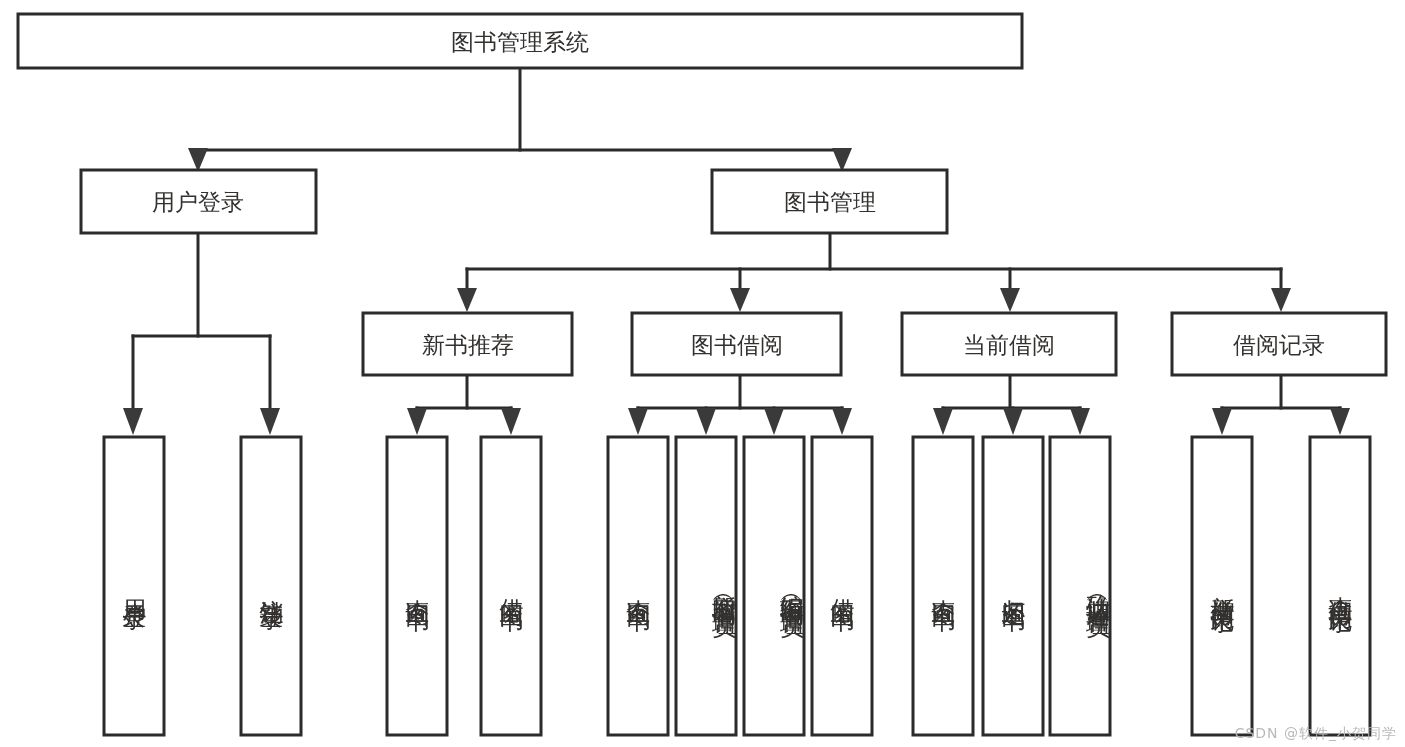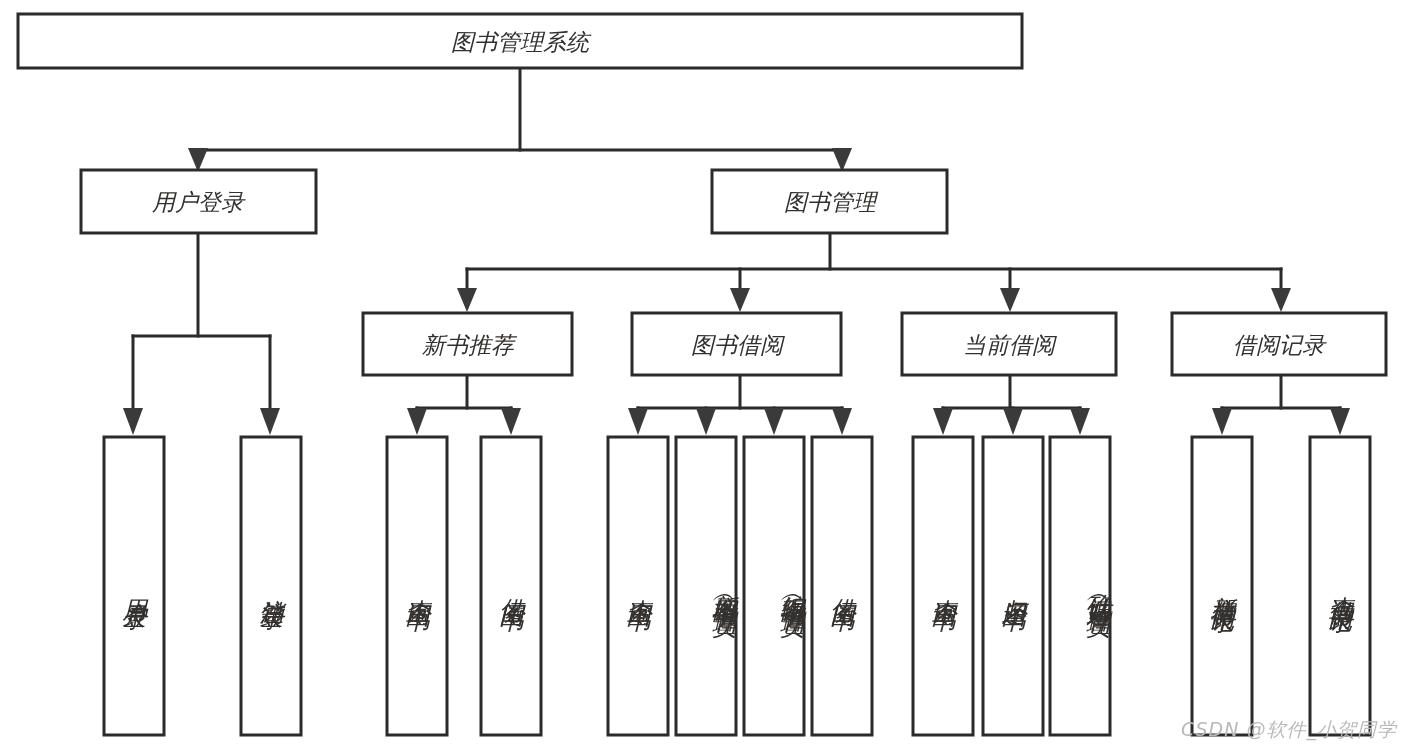--- a/index.html
+++ b/index.html
@@ -11,21 +11,20 @@
     width: 1405px;
     height: 747px;
     font-family: "DejaVu Sans", "Liberation Sans", sans-serif;
     overflow: hidden;
   }
   #diagram-root {
     position: relative;
     width: 1405px;
     height: 747px;
     background: #ffffff;
-    font-style: italic;
   }
   svg#flow-svg {
     position: absolute;
     left: 0;
     top: 0;
     width: 1405px;
     height: 747px;
   }
   .node-box {
     fill: #ffffff;
@@ -65,21 +64,21 @@
     pointer-events: none;
   }
   .vlabel.center-v {
     align-items: center;
   }
   .watermark {
     position: absolute;
     right: 8px;
     bottom: 4px;
     font-family: "DejaVu Sans", "Liberation Sans", sans-serif;
-    font-size: 19px;
+    font-size: 14px;
     color: #b9b9b9;
     letter-spacing: 1px;
     white-space: nowrap;
   }
 </style>
 </head>
 <body>
 
 <div id="diagram-root">
 

